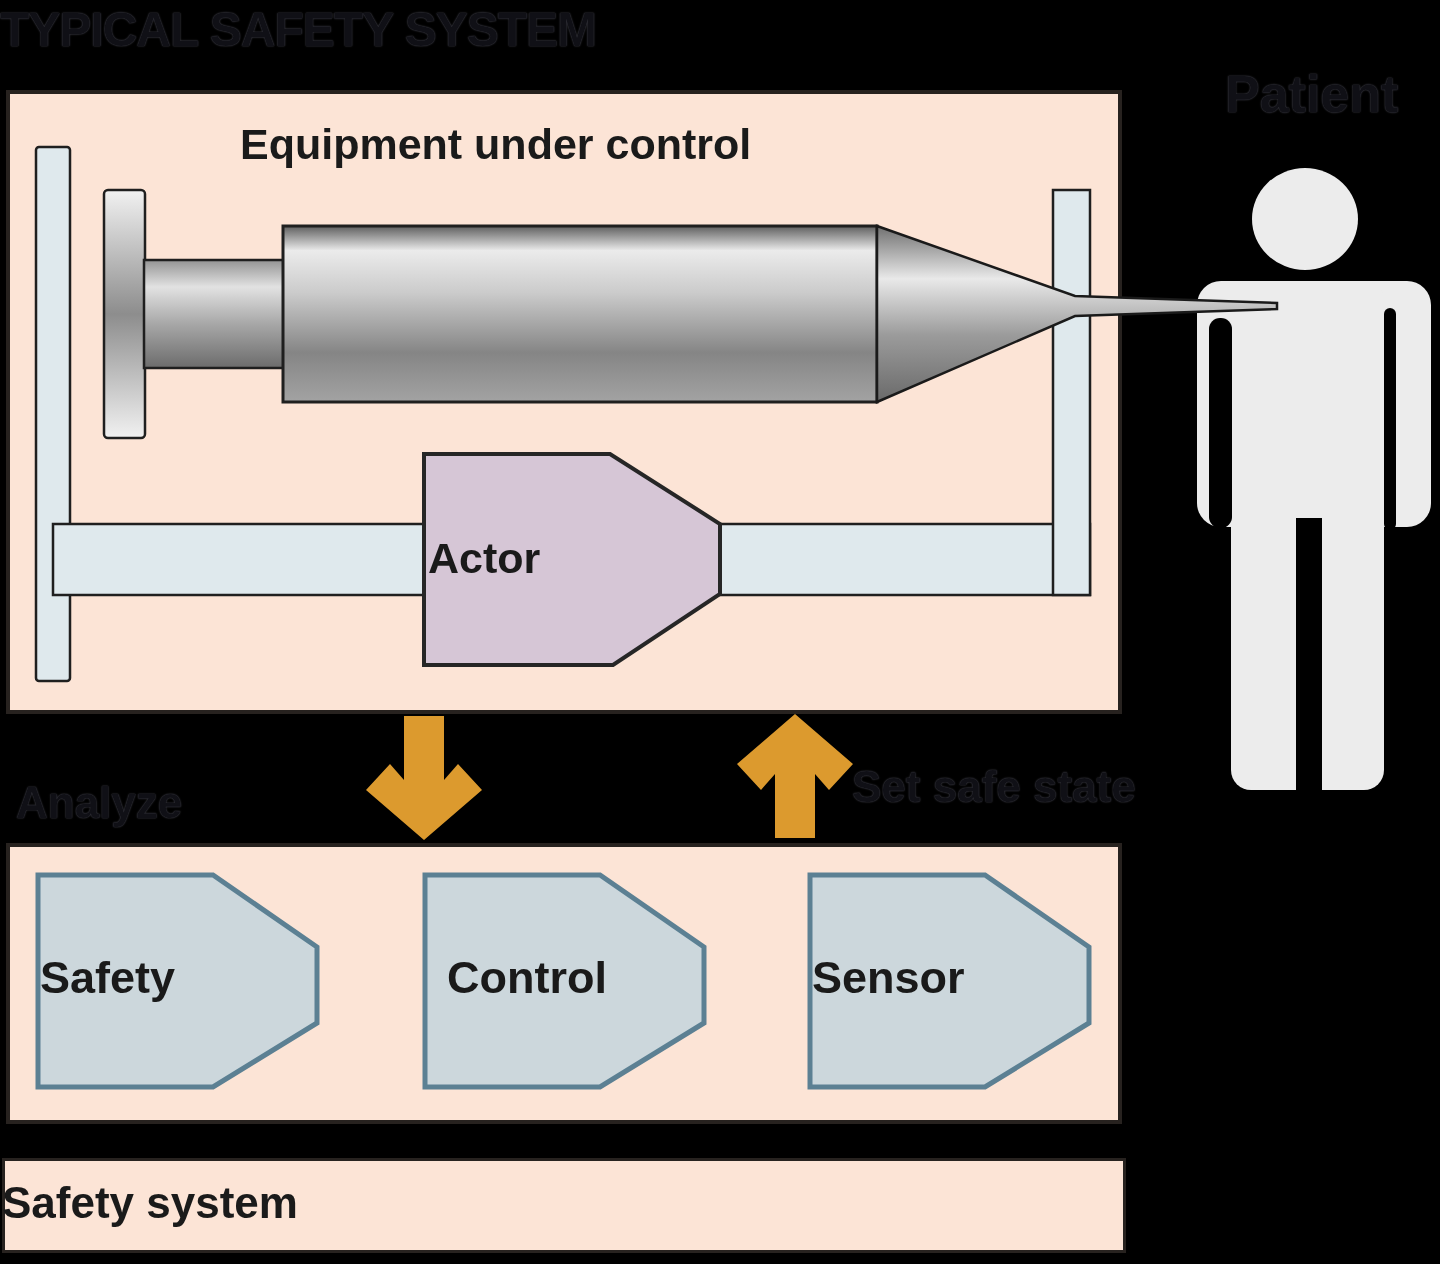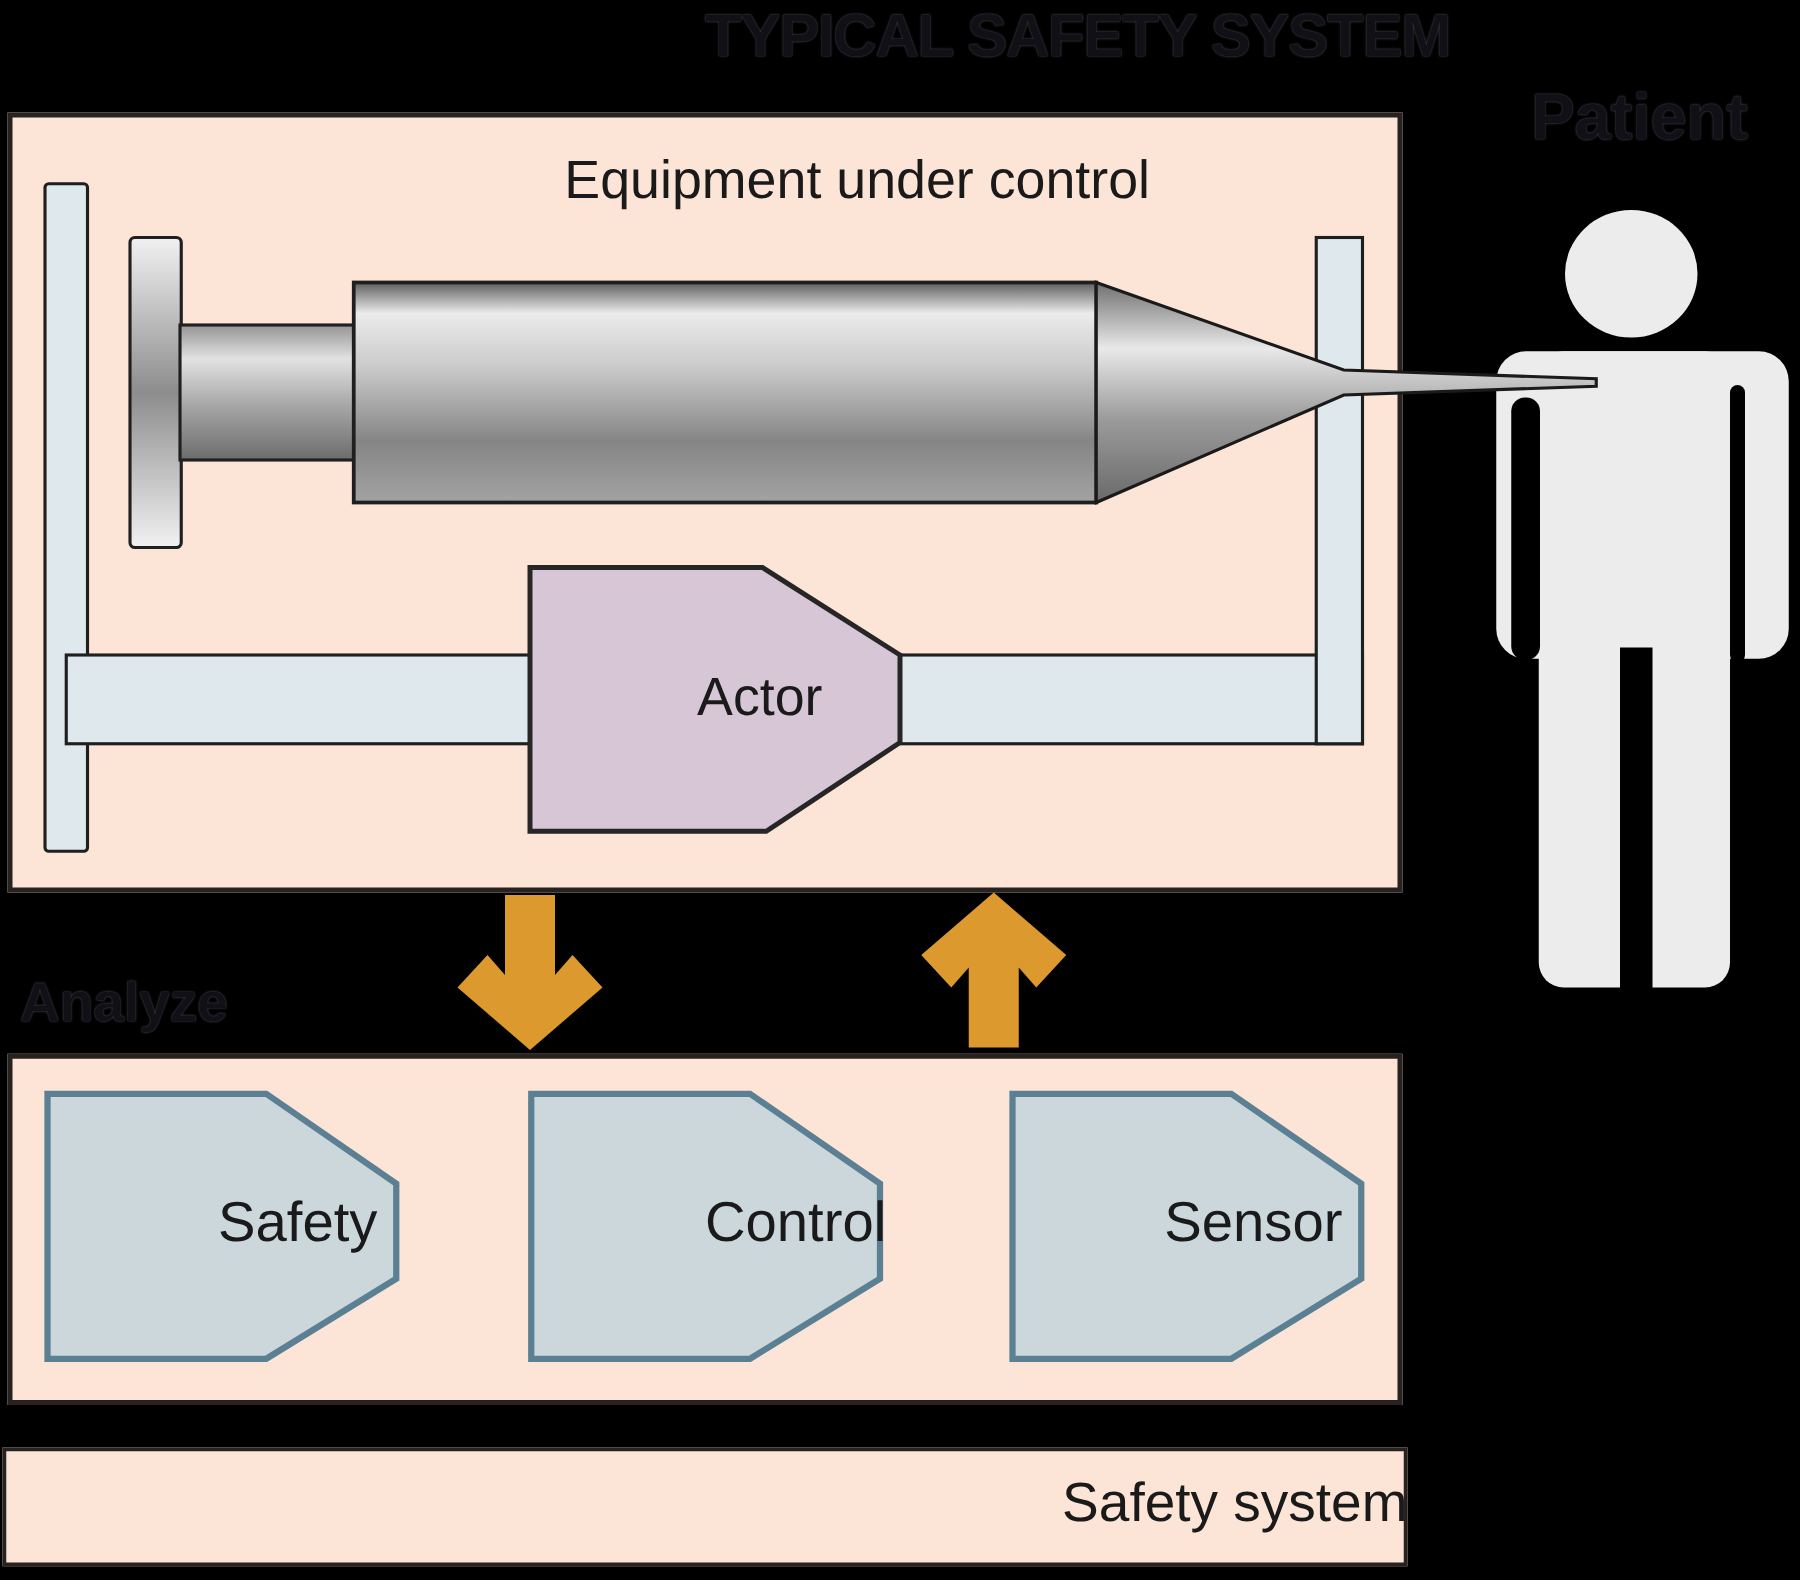--- a/index.html
+++ b/index.html
@@ -1,21 +1,21 @@
 <!DOCTYPE html>
 <html><head>
 <meta charset="utf-8">
 <style>
   html,body{margin:0;padding:0;background:#000;}
   #canvas{position:relative;width:1440px;height:1264px;background:#000;overflow:hidden;
           font-family:"Liberation Sans", sans-serif;}
   .pinkbox{position:absolute;background:#fce4d6;border:4px solid #27221f;box-sizing:border-box;}
-  .label{position:absolute;color:#1a1a1a;text-align:right;white-space:nowrap;}
+  .label{position:absolute;color:#1a1a1a;text-align:left;white-space:nowrap;}
   .onblack{color:#101016;text-shadow:0 0 2px #43434c,0 0 1px #2e2e35;font-weight:bold;}
-  .inbox{font-weight:normal;letter-spacing:0px;}
+  .inbox{font-weight:bold;letter-spacing:0px;}
   #title{top:2px;left:0;width:1160px;font-size:48px;font-weight:bold;letter-spacing:-1px;}
   #patient-label{top:64px;left:1225px;width:170px;font-size:52px;}
   #equipment-label{top:120px;left:240px;width:680px;font-size:43px;}
   #motor-label{top:534px;left:428px;width:230px;font-size:43px;}
   #analyze-label{top:762px;left:16px;width:200px;font-size:44px;text-align:left;margin-top:16px;}
   #setsafe-label{top:762px;left:852px;width:310px;font-size:44px;text-align:left;}
   .hexlabel{top:952px;width:262px;font-size:45px;}
   #sensor-label{left:40px;}
   #control-label{left:447px;}
   #actor-label{left:812px;}
@@ -86,17 +86,18 @@
     <polygon points="38,875 213,875 317,947 317,1023 213,1087 38,1087" fill="#ccd7dc" stroke="#5c8093" stroke-width="5"></polygon>
     <polygon points="425,875 600,875 704,947 704,1023 600,1087 425,1087" fill="#ccd7dc" stroke="#5c8093" stroke-width="5"></polygon>
     <polygon points="810,875 985,875 1089,947 1089,1023 985,1087 810,1087" fill="#ccd7dc" stroke="#5c8093" stroke-width="5"></polygon>
   </svg>
 
   <div class="label onblack" id="title">TYPICAL SAFETY SYSTEM</div>
   <div class="label onblack" id="patient-label">Patient</div>
   <div class="label inbox" id="equipment-label">Equipment under control</div>
   <div class="label inbox" id="motor-label">Actor</div>
   <div class="label onblack" id="analyze-label">Analyze</div>
+  <div class="label onblack" id="setsafe-label">Set safe state</div>
   <div class="label inbox hexlabel" id="sensor-label">Safety</div>
   <div class="label inbox hexlabel" id="control-label">Control</div>
   <div class="label inbox hexlabel" id="actor-label">Sensor</div>
   <div class="label inbox" id="safety-label">Safety system</div>
 </div>
 
 </body></html>

